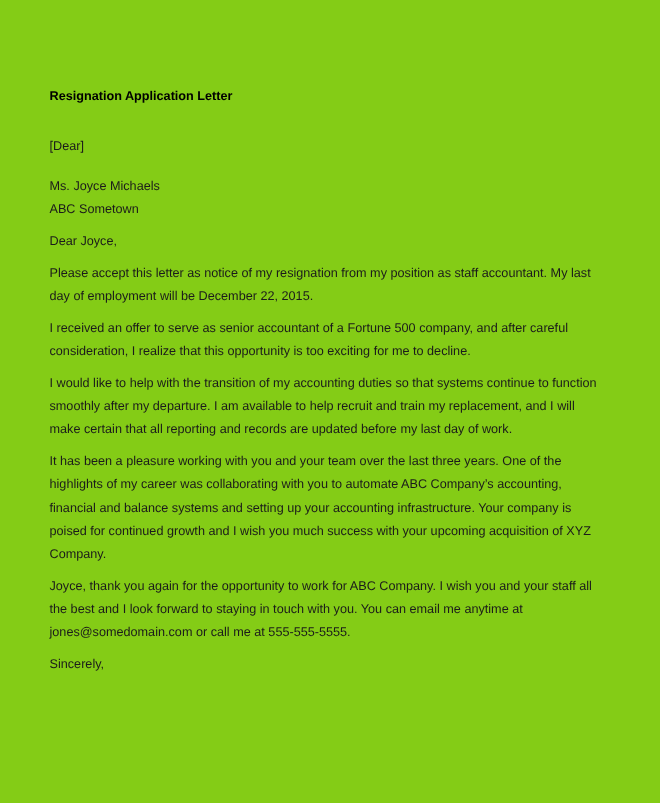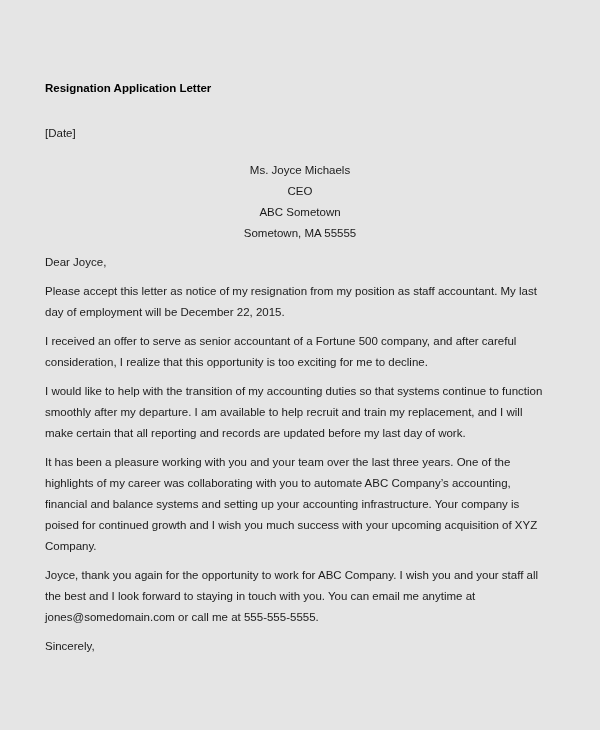--- a/index.html
+++ b/index.html
@@ -4,68 +4,65 @@
 <style>
   html, body {
     margin: 0;
     padding: 0;
     background: #ffffff;
   }
   .page {
     position: relative;
     width: 600px;
     height: 730px;
-    background: #e5e5e5;
+    background: #84cc16;
     box-sizing: border-box;
     padding: 78px 45px 0 45px;
     font-family: "Liberation Sans", "DejaVu Sans", sans-serif;
     font-size: 11.5px;
     line-height: 21px;
     color: #1b1b1b;
     overflow: hidden;
   }
   .letter-title {
     font-size: 11.5px;
     font-weight: bold;
     color: #000000;
     margin: 0 0 24px 0;
     line-height: 21px;
   }
   .date-line {
     margin: 0 0 16px 0;
   }
   .recipient-block {
     margin: 0 0 8px 0;
-    text-align: center;
   }
   .recipient-line {
     margin: 0;
     line-height: 21px;
   }
   .para {
     margin: 0 12px 8px 0;
   }
   .closing {
     margin: 0;
   }
 </style>
 </head>
 <body>
 
 <div class="page">
 
   <h1 class="letter-title">Resignation Application Letter</h1>
 
-  <p class="date-line">[Date]</p>
+  <p class="date-line">[Dear]</p>
 
   <div class="recipient-block">
     <p class="recipient-line">Ms. Joyce Michaels</p>
-    <p class="recipient-line">CEO</p>
     <p class="recipient-line">ABC Sometown</p>
-    <p class="recipient-line">Sometown, MA 55555</p>
   </div>
 
   <p class="para">Dear Joyce,</p>
 
   <p class="para">Please accept this letter as notice of my resignation from my position as staff accountant. My last day of employment will be December 22, 2015.</p>
 
   <p class="para">I received an offer to serve as senior accountant of a Fortune 500 company, and after careful consideration, I realize that this opportunity is too exciting for me to decline.</p>
 
   <p class="para">I would like to help with the transition of my accounting duties so that systems continue to function smoothly after my departure. I am available to help recruit and train my replacement, and I will make certain that all reporting and records are updated before my last day of work.</p>
 

